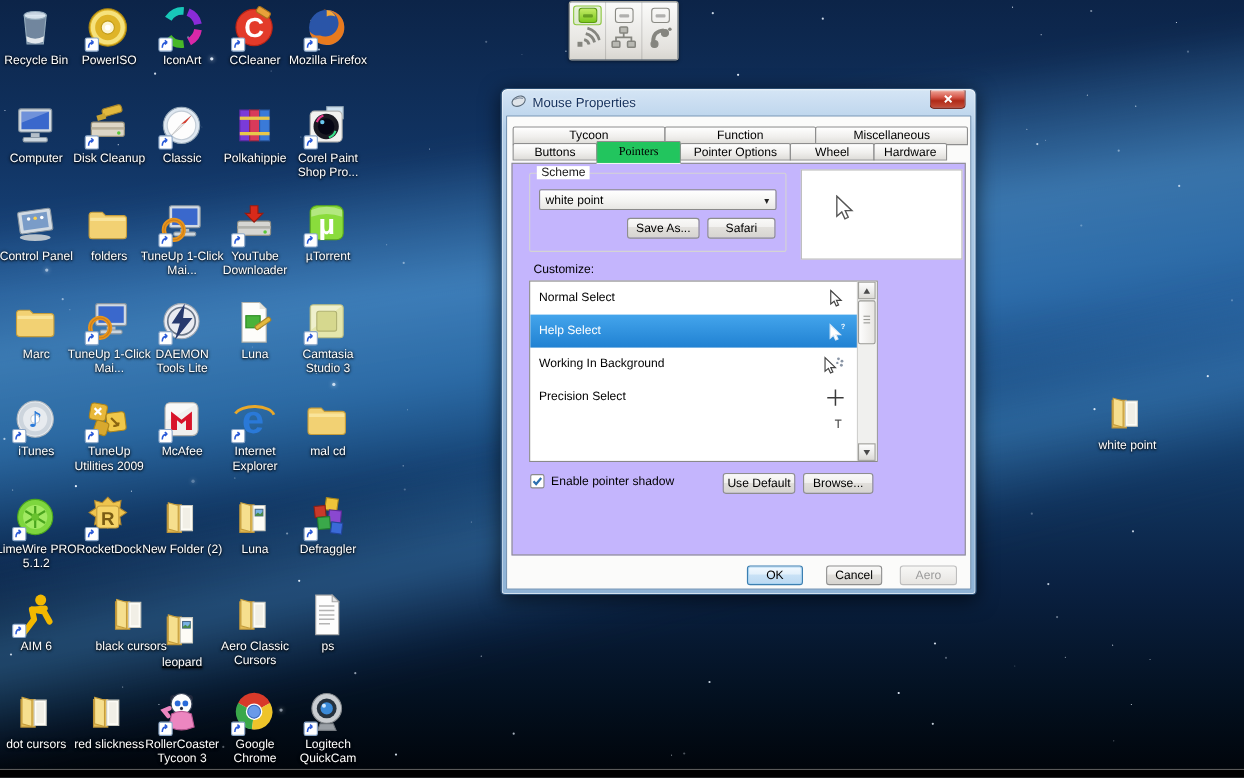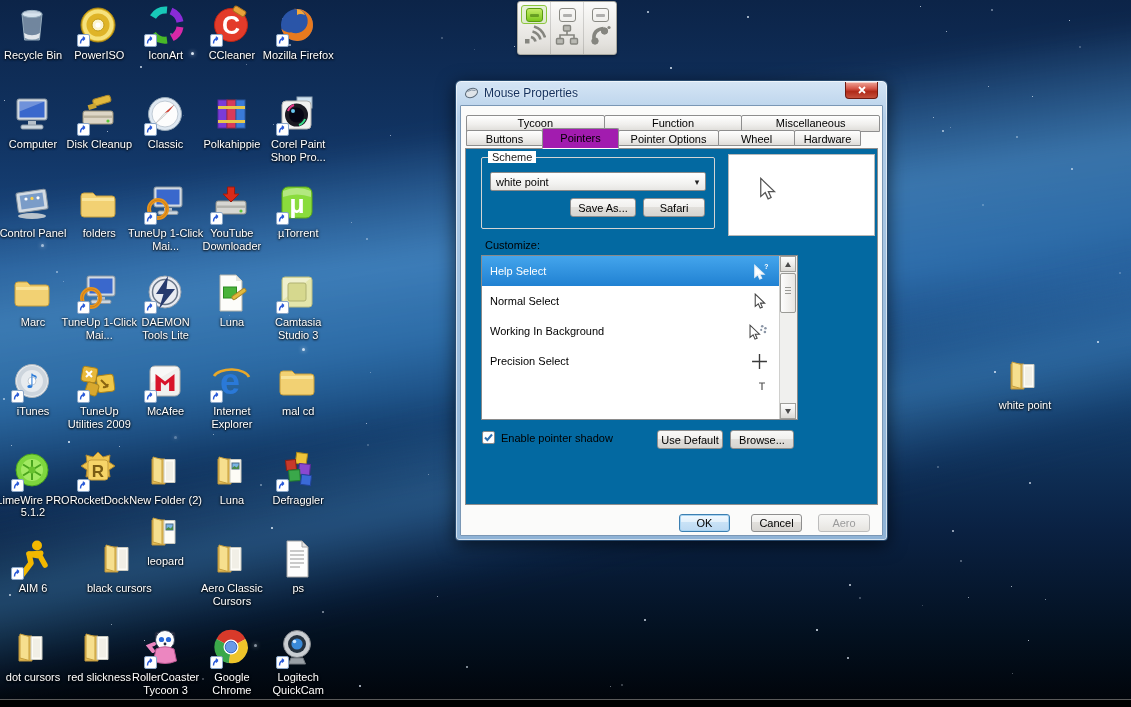--- a/index.html
+++ b/index.html
@@ -58,23 +58,23 @@
     border:1px solid #7a97b5;border-radius:1px;}
   
   .tabs-row1{position:absolute;left:5px;top:9px;width:413px;height:16px;display:flex;}
   .tab1{flex:1;height:15px;line-height:15px;text-align:center;
     background:linear-gradient(180deg,#ffffff,#f0efed 55%,#dedcd8);
     border:1px solid #8e8e8e;margin-right:-1px;border-radius:2px 2px 0 0;cursor:pointer;}
   .tabs-row2{position:absolute;left:5px;top:24px;height:20px;display:flex;}
   .tab2{height:16px;line-height:16px;text-align:center;box-sizing:border-box;
     background:linear-gradient(180deg,#ffffff,#f0efed 55%,#dedcd8);
     border:1px solid #8e8e8e;margin-right:-1px;border-radius:2px 2px 0 0;cursor:pointer;}
-  .tab2.active{background:#a21caf;position:relative;top:-2px;height:21px;line-height:18px;z-index:3;
-    border-bottom:1px solid #fff;}
-  .tab-page{position:absolute;left:4px;top:42px;width:413px;height:357px;background:#0369a1;
+  .tab2.active{background:#22c55e;position:relative;top:-2px;height:21px;line-height:18px;z-index:3;
+    border-bottom:1px solid #fff;font-family:Liberation Serif, serif;}
+  .tab-page{position:absolute;left:4px;top:42px;width:413px;height:357px;background:#c4b5fd;
     border:1px solid #8e8e8e;box-sizing:border-box;z-index:2;}
   
   .groupbox{position:absolute;left:15px;top:8px;width:232px;height:70px;border:1px solid #d4d4d4;border-radius:2px;}
   .group-label{position:absolute;left:6px;top:-7px;background:#fff;padding:0 4px;color:#1a1a1a;}
   .combo{position:absolute;left:8px;top:14px;width:216px;height:19px;box-sizing:border-box;
     border:1px solid #8a8a8a;border-radius:2px;background:linear-gradient(180deg,#ffffff,#f3f3f1 60%,#e7e6e3);
     display:flex;align-items:center;cursor:pointer;}
   .combo-text{flex:1;padding-left:5px;}
   .combo-arrow{width:16px;text-align:center;font-size:9px;color:#222;}
   .btn{font-family:"Liberation Sans",sans-serif;font-size:11px;color:#000;
@@ -695,21 +695,21 @@
         <div class="dicon">
           <svg width="44" height="42" viewBox="0 0 44 42">
             <path d="M9,9 h13 v25 h-13 z" fill="#e3bc56" stroke="#bb933a"></path>
             <path d="M10,7 l9,2.5 v24 l-9,-2.5 z" fill="#f6df8e" stroke="#c59d3c"></path>
             <path d="M21,9.5 h11 v23 h-11 z" fill="#fdfcf6" stroke="#c9c9c0"></path>
             <path d="M23,11.5 h7 v19 h-7 z" fill="#f1efe6"></path>
           </svg>
         </div>
         <div class="dlabel">black cursors</div>
       </div>
-      <div class="desk-icon" style="left: 127.6px; top: 511px;">
+      <div class="desk-icon" style="left: 127.6px; top: 552px; text-decoration: underline;">
         <div class="dicon">
           <svg width="44" height="42" viewBox="0 0 44 42">
             <path d="M9,9 h13 v25 h-13 z" fill="#e3bc56" stroke="#bb933a"></path>
             <path d="M10,7 l9,2.5 v24 l-9,-2.5 z" fill="#f6df8e" stroke="#c59d3c"></path>
             <path d="M21,9.5 h11 v23 h-11 z" fill="#fdfcf6" stroke="#c9c9c0"></path>
             <rect x="23" y="13" width="7" height="6" fill="#7ab4e4" stroke="#4a6a8a"></rect>
             <path d="M23,18 l2.5,-2 2,1.5 2.5,-2.5 v4 h-7 z" fill="#4a8a4a"></path>
           </svg>
         </div>
         <div class="dlabel">leopard</div>
@@ -912,31 +912,31 @@
           <button class="btn delete">Safari</button>
         </div>
         <div class="preview-box">
           <svg width="20" height="24" viewBox="0 0 16 19">
             <path d="M3,1 L3,15.5 L6.6,12.4 L8.9,17.4 L11.3,16.3 L9.1,11.5 L14,11.5 Z" fill="#fff" stroke="#555" stroke-width="1"></path>
           </svg>
         </div>
         <div class="customize-label">Customize:</div>
         <div class="listbox">
           <div class="list-rows" id="cursorRows">
+              <div class="list-row">
+                <span class="row-name">Normal Select</span>
+                <span class="row-icon"><svg width="16" height="17" viewBox="0 0 14 16">
+                    <path d="M2.5,1 L2.5,12.6 L5.4,10.2 L7.2,14.2 L9.2,13.3 L7.4,9.5 L11.4,9.5 Z" fill="#fff" stroke="#444" stroke-width="1"></path>
+                  </svg></span>
+              </div>
               <div class="list-row selected">
                 <span class="row-name">Help Select</span>
                 <span class="row-icon"><svg width="16" height="17" viewBox="0 0 14 16">
                     <path d="M2,2 L2,13.6 L4.9,11.2 L6.7,15.2 L8.7,14.3 L6.9,10.5 L10.9,10.5 Z" fill="#fff" stroke="#dce9f5" stroke-width="1"></path>
                     <text x="11" y="5.5" font-size="6.5" font-weight="bold" fill="#fff" font-family="Liberation Sans,sans-serif">?</text>
-                  </svg></span>
-              </div>
-              <div class="list-row">
-                <span class="row-name">Normal Select</span>
-                <span class="row-icon"><svg width="16" height="17" viewBox="0 0 14 16">
-                    <path d="M2.5,1 L2.5,12.6 L5.4,10.2 L7.2,14.2 L9.2,13.3 L7.4,9.5 L11.4,9.5 Z" fill="#fff" stroke="#444" stroke-width="1"></path>
                   </svg></span>
               </div>
               <div class="list-row">
                 <span class="row-name">Working In Background</span>
                 <span class="row-icon"><svg width="20" height="17" viewBox="0 0 18 16">
                     <path d="M1.5,2 L1.5,13.6 L4.4,11.2 L6.2,15.2 L8.2,14.3 L6.4,10.5 L10.4,10.5 Z" fill="#fff" stroke="#444" stroke-width="1"></path>
                     <g fill="#8a95a5">
                       <circle cx="13" cy="3" r="1.2"></circle>
                       <circle cx="16" cy="5" r="1.2"></circle>
                       <circle cx="15.5" cy="8.5" r="1.2"></circle>

